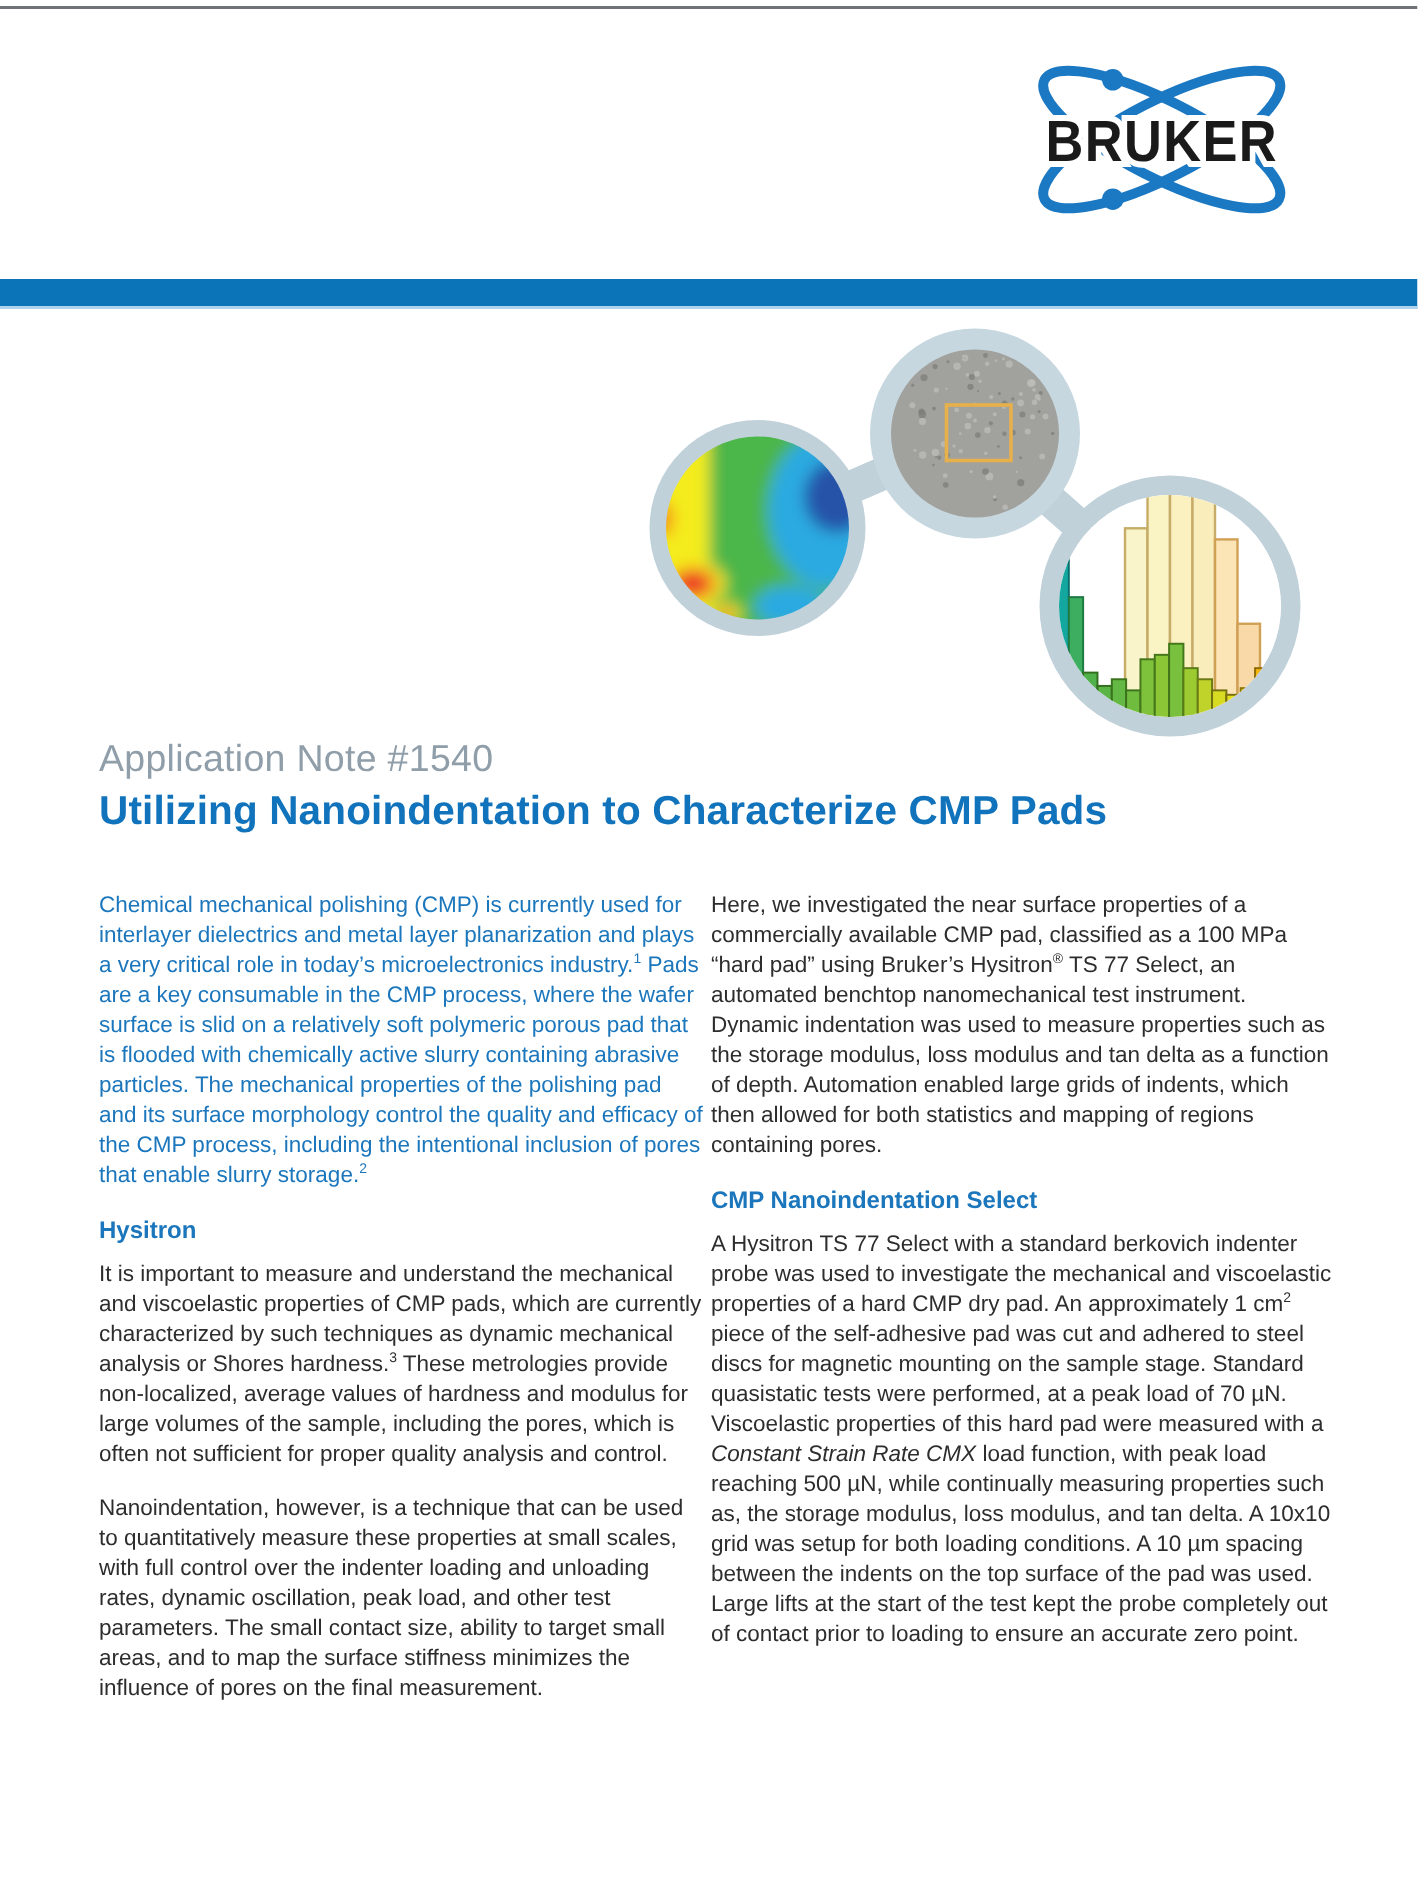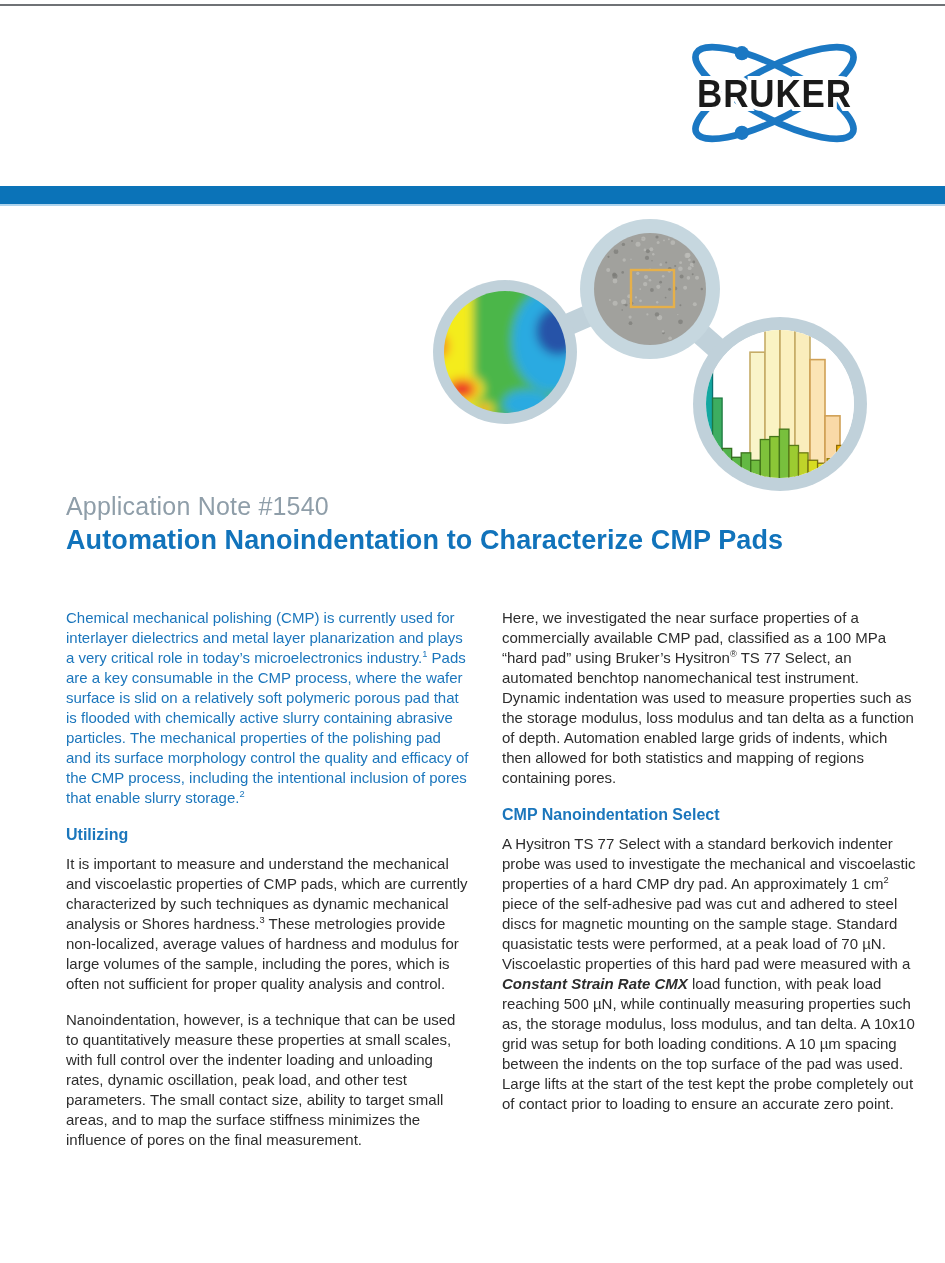--- a/index.html
+++ b/index.html
@@ -12,26 +12,26 @@
     width:945px;height:1263px;position:relative;background:#ffffff;
     font-family:"Liberation Sans",sans-serif;overflow:hidden;
   }
   .top-rule{position:absolute;top:4px;left:0;width:945px;height:2px;background:var(--top-rule);}
   .logo-svg{position:absolute;left:672px;top:42px;width:205px;height:102px;}
   .accent-bar{position:absolute;top:186px;left:0;width:945px;height:18px;background:var(--accent);border-bottom:2px solid var(--accent-underline);}
   .hero-svg{position:absolute;left:0;top:0;width:945px;height:510px;pointer-events:none;}
   .header-block{position:absolute;left:66px;top:492px;width:820px;}
   .note-label{font-size:25px;color:var(--note-gray);letter-spacing:0.2px;}
   .doc-title{font-size:27px;font-weight:bold;color:var(--title-blue);margin-top:4px;letter-spacing:0.1px;}
-  .columns{position:absolute;left:66px;top:608px;width:834px;display:grid;grid-template-columns:404px 414px;column-gap:32px;}
+  .columns{position:absolute;left:66px;top:594px;width:834px;display:grid;grid-template-columns:404px 414px;column-gap:4px;}
   .col p{margin:0 0 16px;font-size:15px;line-height:20px;color:var(--body);}
   .col p.intro{color:var(--intro-blue);margin-bottom:0;}
   .col h3{margin:18px 0 10px;font-size:16px;line-height:18px;color:var(--heading-blue);}
   .col sup{font-size:0.62em;vertical-align:super;line-height:0;}
-  .col em{font-style:italic;font-weight:bold;}
+  .col em{font-style:italic;}
 </style>
 </head>
 <body>
 
 <div class="top-rule"></div>
 
 <svg class="logo-svg" viewBox="0 0 200 100" aria-hidden="true">
   <g fill="none" stroke="#1b78c3" stroke-width="6.5">
     <ellipse cx="100" cy="50" rx="86" ry="25" transform="rotate(-27 100 50)"></ellipse>
     <ellipse cx="100" cy="50" rx="86" ry="25" transform="rotate(27 100 50)"></ellipse>
@@ -205,27 +205,27 @@
         <rect x="817.6" y="463.2" width="9.55" height="300" fill="#e3df1d" stroke="#7a6f0e" stroke-width="1.3"></rect>
         <rect x="827.15" y="458.76" width="9.55" height="300" fill="#ecd514" stroke="#8a7502" stroke-width="1.3"></rect>
         <rect x="836.7" y="445.44" width="9.55" height="300" fill="#f2b70c" stroke="#8f6b02" stroke-width="1.3"></rect>
         <rect x="846.25" y="467.64" width="9.55" height="300" fill="#efa306" stroke="#8a5f04" stroke-width="1.3"></rect>
       </g>
   </g>
 </svg>
 
 <div class="header-block">
   <div class="note-label">Application Note #1540</div>
-  <div class="doc-title">Automation Nanoindentation to Characterize CMP Pads</div>
+  <div class="doc-title">Utilizing Nanoindentation to Characterize CMP Pads</div>
 </div>
 
 <div class="columns">
   <div class="col">
     <p class="intro"><span>Chemical mechanical polishing (CMP) is currently used for interlayer dielectrics and metal layer planarization and plays a very critical role in today’s microelectronics industry.</span><sup>1</sup><span> Pads are a key consumable in the CMP process, where the wafer surface is slid on a relatively soft polymeric porous pad that is flooded with chemically active slurry containing abrasive particles. The mechanical properties of the polishing pad and its surface morphology control the quality and efficacy of the CMP process, including the intentional inclusion of pores that enable slurry storage.</span><sup>2</sup></p>
-    <h3>Utilizing</h3>
+    <h3>Hysitron</h3>
     <p><span>It is important to measure and understand the mechanical and viscoelastic properties of CMP pads, which are currently characterized by such techniques as dynamic mechanical analysis or Shores hardness.</span><sup>3</sup><span> These metrologies provide non-localized, average values of hardness and modulus for large volumes of the sample, including the pores, which is often not sufficient for proper quality analysis and control.</span></p>
     <p>Nanoindentation, however, is a technique that can be used to quantitatively measure these properties at small scales, with full control over the indenter loading and unloading rates, dynamic oscillation, peak load, and other test parameters. The small contact size, ability to target small areas, and to map the surface stiffness minimizes the influence of pores on the final measurement.</p>
   </div>
   <div class="col">
     <p><span>Here, we investigated the near surface properties of a commercially available CMP pad, classified as a 100 MPa “hard pad” using Bruker’s Hysitron</span><sup>®</sup><span> TS 77 Select, an automated benchtop nanomechanical test instrument. Dynamic indentation was used to measure properties such as the storage modulus, loss modulus and tan delta as a function of depth. Automation enabled large grids of indents, which then allowed for both statistics and mapping of regions containing pores.</span></p>
     <h3>CMP Nanoindentation Select</h3>
     <p><span>A Hysitron TS 77 Select with a standard berkovich indenter probe was used to investigate the mechanical and viscoelastic properties of a hard CMP dry pad. An approximately 1 cm</span><sup>2</sup><span> piece of the self-adhesive pad was cut and adhered to steel discs for magnetic mounting on the sample stage. Standard quasistatic tests were performed, at a peak load of 70 µN. Viscoelastic properties of this hard pad were measured with a </span><em>Constant Strain Rate CMX</em><span> load function, with peak load reaching 500 µN, while continually measuring properties such as, the storage modulus, loss modulus, and tan delta. A 10x10 grid was setup for both loading conditions. A 10 µm spacing between the indents on the top surface of the pad was used. Large lifts at the start of the test kept the probe completely out of contact prior to loading to ensure an accurate zero point.</span></p>
   </div>
 </div>
 

